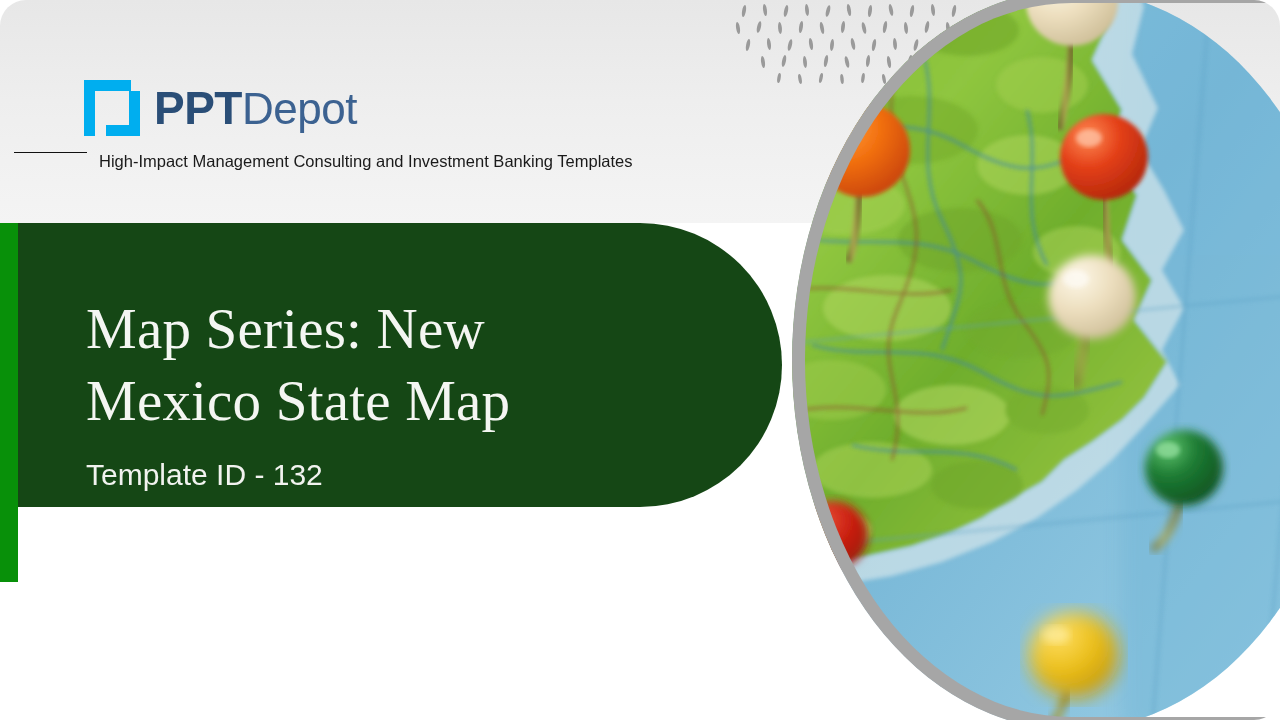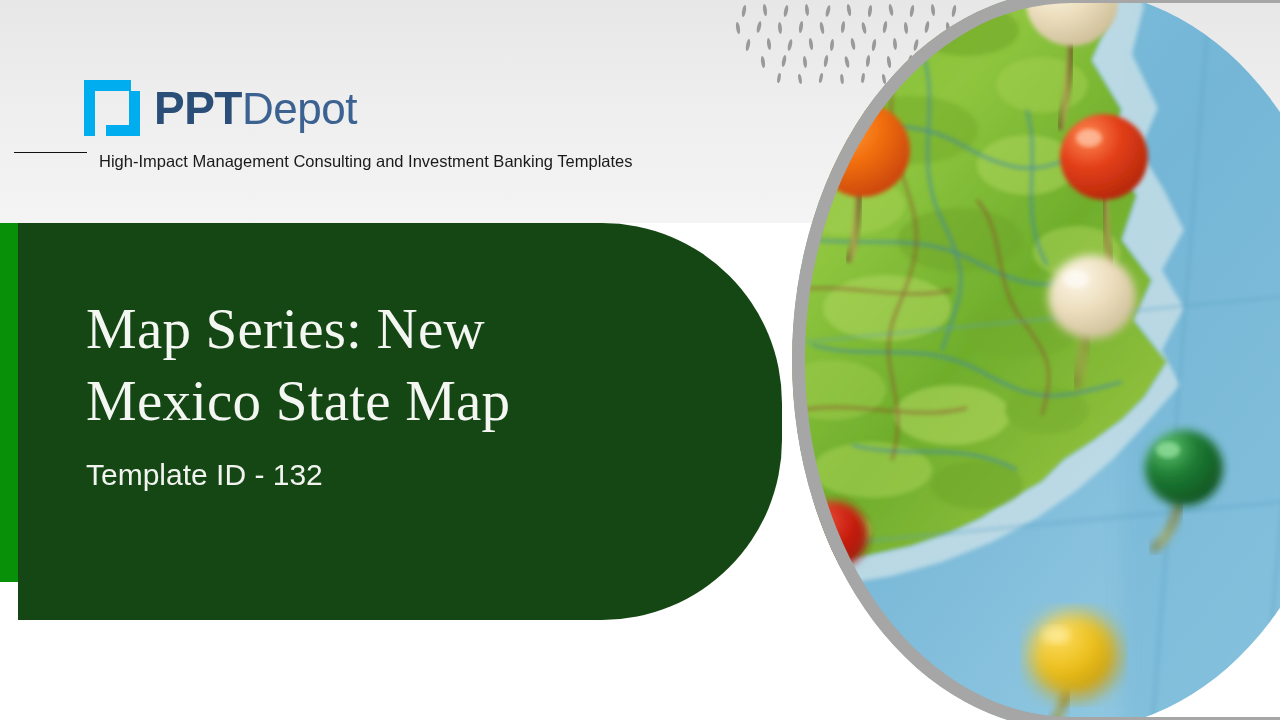--- a/index.html
+++ b/index.html
@@ -9,20 +9,21 @@
     background:#ffffff;
     position:relative;
   }
 
   
   #slide {
     position:absolute; inset:0;
     width:1280px; height:720px;
     background:#ffffff;
     overflow:hidden;
+    border-radius:26px;
   }
 
   
   .header-band {
     position:absolute; left:0; top:0;
     width:1280px; height:223px;
     background:linear-gradient(180deg,#e7e7e7 0%,#eeeeee 45%,#f1f1f1 72%,#f4f4f4 100%);
   }
 
   
@@ -71,21 +72,21 @@
   
   .accent-bar {
     position:absolute; left:0; top:223px;
     width:18px; height:359px;
     background:#089009;
   }
 
   
   .title-panel {
     position:absolute; left:18px; top:223px;
-    width:764px; height:397px;
+    width:764px; height:284px;
     background:#154715;
     border-top-right-radius:180px;
     border-bottom-right-radius:180px;
   }
   .title-inner {
     position:absolute; left:68px; top:70px; width:580px;
   }
   .slide-title {
     font-family:"Liberation Serif", serif;
     font-size:57px; line-height:1.27; color:#f4f6f2;

